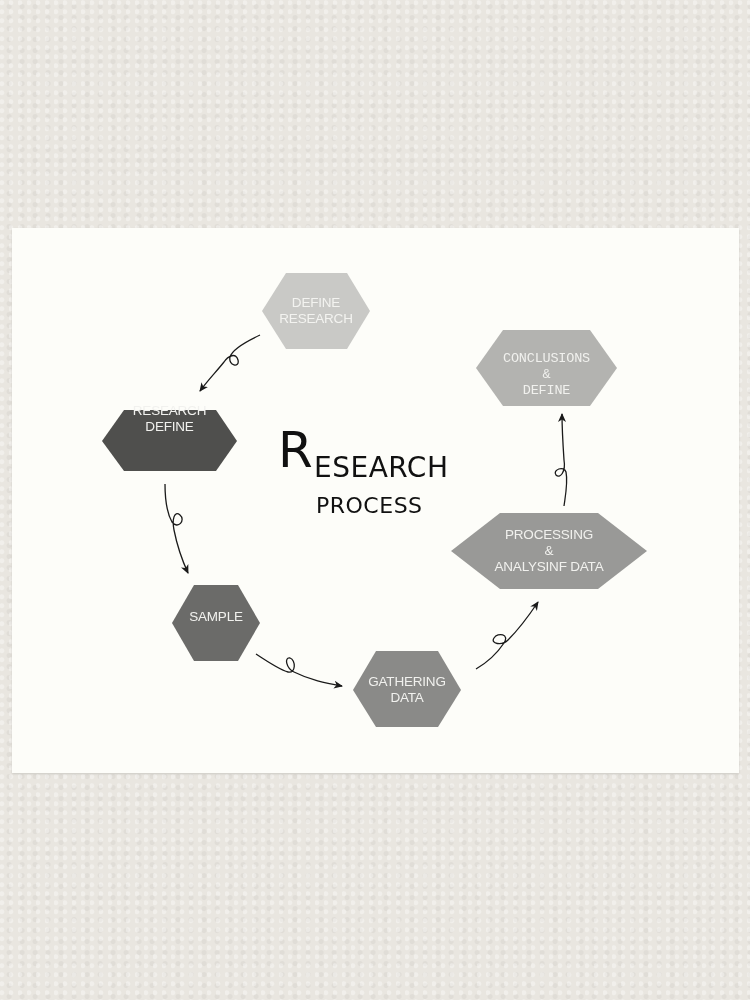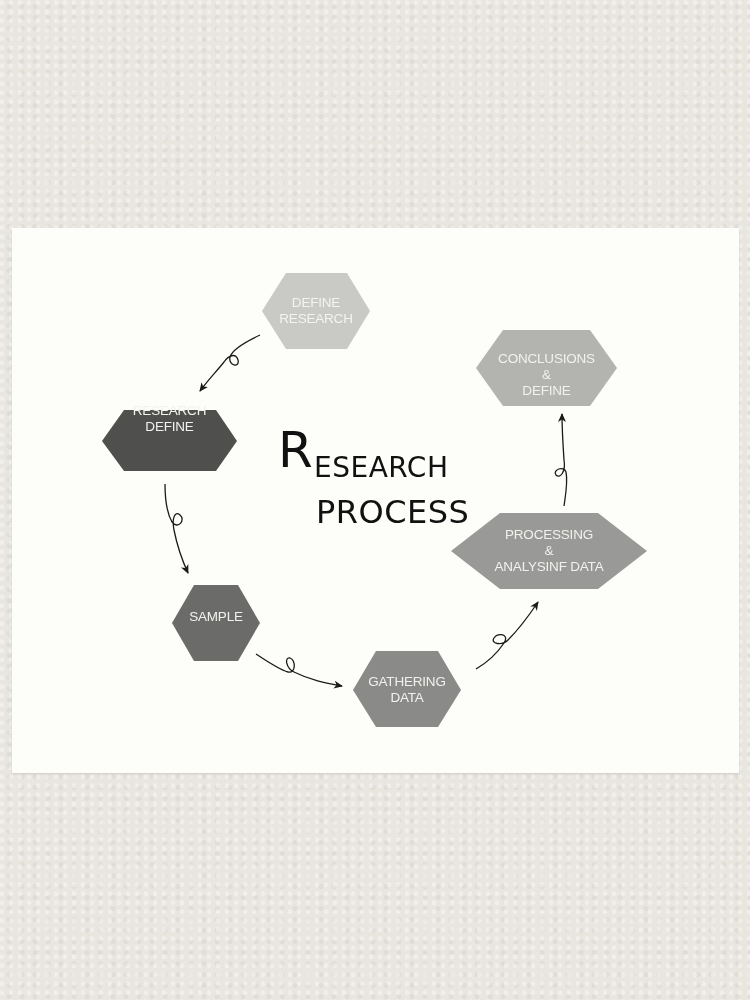--- a/index.html
+++ b/index.html
@@ -24,21 +24,21 @@
     letter-spacing:-0.2px;
     display:flex; flex-direction:column; justify-content:center; 
   }
   .hex-label span { display:block; }
   .title {
     position:absolute; left:278px; top:425px; color:#111;
     font-family: "DejaVu Sans", sans-serif;
   }
   .title .big { font-size:50px; line-height:50px; position:absolute; left:0; top:0; }
   .title .rest1 { font-size:28px; position:absolute; left:36px; top:26px; letter-spacing:0.5px; white-space:nowrap; }
-  .title .rest2 { font-size:32px; position:absolute; left:38px; top:68px; letter-spacing:0.5px; white-space:nowrap; }
+  .title .rest2 { font-size:22px; position:absolute; left:38px; top:68px; letter-spacing:0.5px; white-space:nowrap; }
 </style>
 </head>
 <body>
 
 <div class="print"></div>
 
 <svg class="diagram" viewBox="0 0 750 1000">
   <defs>
     <marker id="ah" markerWidth="10" markerHeight="10" refX="8" refY="5" orient="auto" markerUnits="userSpaceOnUse">
       <path d="M0,1 L9,5 L0,9 L2.5,5 Z" fill="#1a1a1a"></path>
@@ -83,17 +83,17 @@
   <span>GATHERING</span>
   <span>DATA</span>
 </div>
 
 <div class="hex-label" style="left:451px; top:513px; width:196px; height:76px;">
   <span>PROCESSING</span>
   <span>&amp;</span>
   <span>ANALYSINF DATA</span>
 </div>
 
-<div class="hex-label" style="left:476px; top:330px; width:141px; height:90px;">
+<div class="hex-label" style="left:476px; top:330px; width:141px; height:90px;font-family:Liberation Mono, monospace;">
   <span>CONCLUSIONS</span>
   <span>&amp;</span>
   <span>DEFINE</span>
 </div>
 
 </body></html>

